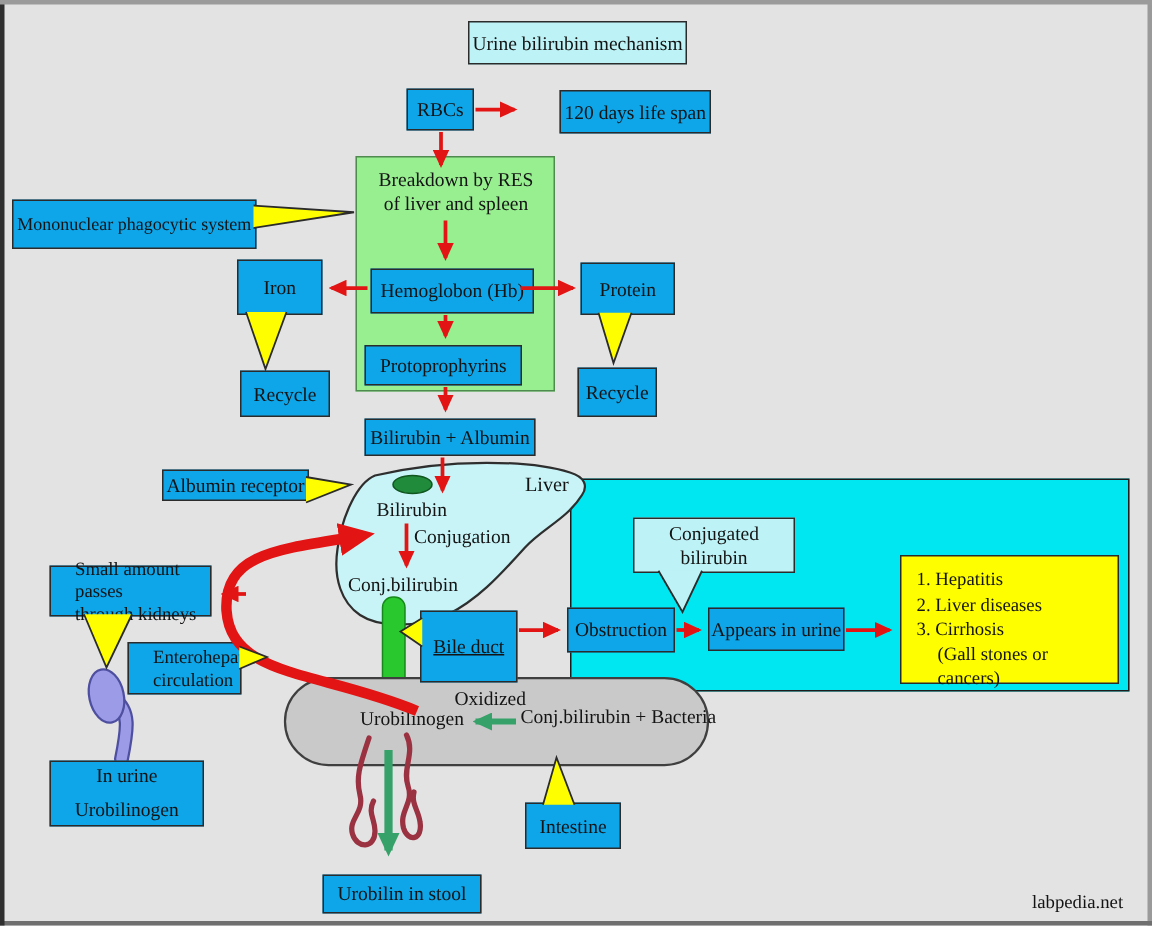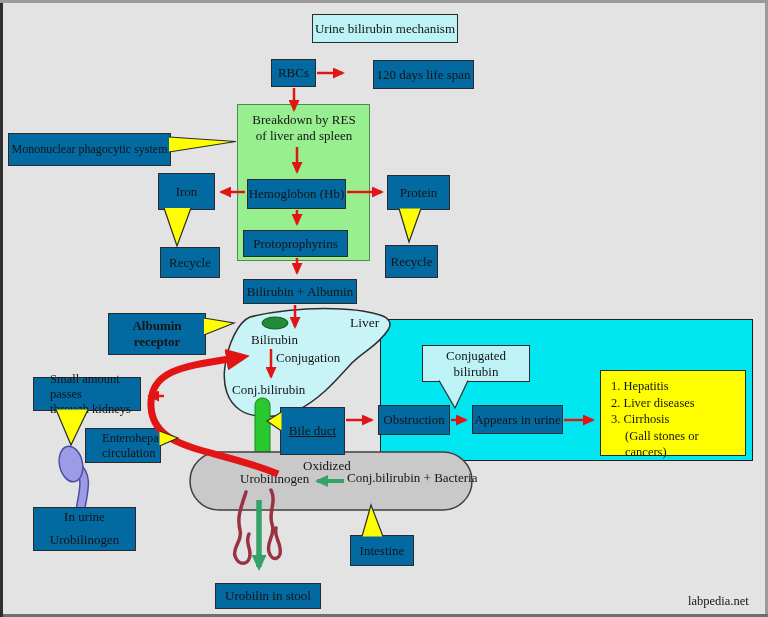--- a/index.html
+++ b/index.html
@@ -9,21 +9,21 @@
     box-shadow: inset 0 3px 0 #9b9b9b, inset 3px 0 0 #2f2f2f,
                 inset 0 -3px 0 #6f6f6f, inset -3px 0 0 #9a9a9a;
   }
   .panel{position:absolute; box-sizing:border-box; z-index:0;}
   .panel.green{background:#98EF90; border:1px solid #4f8a4f;}
   .panel.cyan{background:#00E7F2; border:1px solid #1c1c1c;}
   svg.layer{position:absolute; left:0; top:0; pointer-events:none;}
   #shapes{z-index:1;} #lines{z-index:3;}
   .box{
     position:absolute; box-sizing:border-box; z-index:2;
-    background:#0369a1; border:1px solid #2b2b2b;
+    background:#0ea5e9; border:1px solid #2b2b2b;
     display:flex; align-items:center; justify-content:center;
     text-align:center; font-size:13px; line-height:1.2;
   }
   .box.cy{background:#BDF2F6;}
   .box.left{justify-content:flex-start; text-align:left;}
   .multiline{white-space:pre-line;}
   .label{position:absolute; z-index:2; font-size:13px; white-space:nowrap;}
   #mono-box{font-size:12px;}
   #small-box,#entero-box{font-size:12.5px; padding-left:16px;}
   #causes-box{
@@ -61,32 +61,32 @@
   <div class="box cy" style="left:312px; top:14px; width:146px; height:29px;">Urine bilirubin mechanism</div>
 
   <div class="box" style="left:271px; top:59px; width:45px; height:28px;">RBCs</div>
   <div class="box" style="left:347px; top:60px; width:101px; height:29px;margin-left:26px;">120 days life span</div>
 
   <div class="label multiline" style="left:240px; top:112px; width:128px; text-align:center; white-space:pre-line;">Breakdown by RES
 of liver and spleen</div>
 
   <div class="box" id="mono-box" style="left:8px; top:133px; width:163px; height:33px;">Mononuclear phagocytic system</div>
 
-  <div class="box" style="left:247px; top:179px; width:99px; height:30px;">Hemoglobon (Hb)</div>
+  <div class="box" style="left:247px; top:179px; width:109px; height:30px;">Hemoglobon (Hb)</div>
   <div class="box" style="left:243px; top:230px; width:105px; height:27px;">Protoprophyrins</div>
 
   <div class="box" style="left:158px; top:173px; width:57px; height:37px;">Iron</div>
   <div class="box" style="left:160px; top:247px; width:60px; height:31px;">Recycle</div>
 
   <div class="box" style="left:387px; top:175px; width:63px; height:35px;">Protein</div>
   <div class="box" style="left:385px; top:245px; width:53px; height:33px;">Recycle</div>
 
   <div class="box" style="left:243px; top:279px; width:114px; height:25px;">Bilirubin + Albumin</div>
 
-  <div class="box" style="left:108px; top:313px; width:98px; height:42px;font-weight:bold;">Albumin receptor</div>
+  <div class="box" style="left:108px; top:313px; width:98px; height:21px;">Albumin receptor</div>
 
   <div class="label" style="left:350px; top:315px; font-size:13.5px;">Liver</div>
   <div class="label" style="left:251px; top:332px;">Bilirubin</div>
   <div class="label" style="left:276px; top:350px;">Conjugation</div>
   <div class="label" style="left:232px; top:382px;">Conj.bilirubin</div>
 
   <div class="box left multiline" id="small-box" style="left:33px; top:377px; width:108px; height:34px;">Small amount passes
 through kidneys</div>
   <div class="box left multiline" id="entero-box" style="left:85px; top:428px; width:76px; height:35px;">Enterohepatic
 circulation</div>

